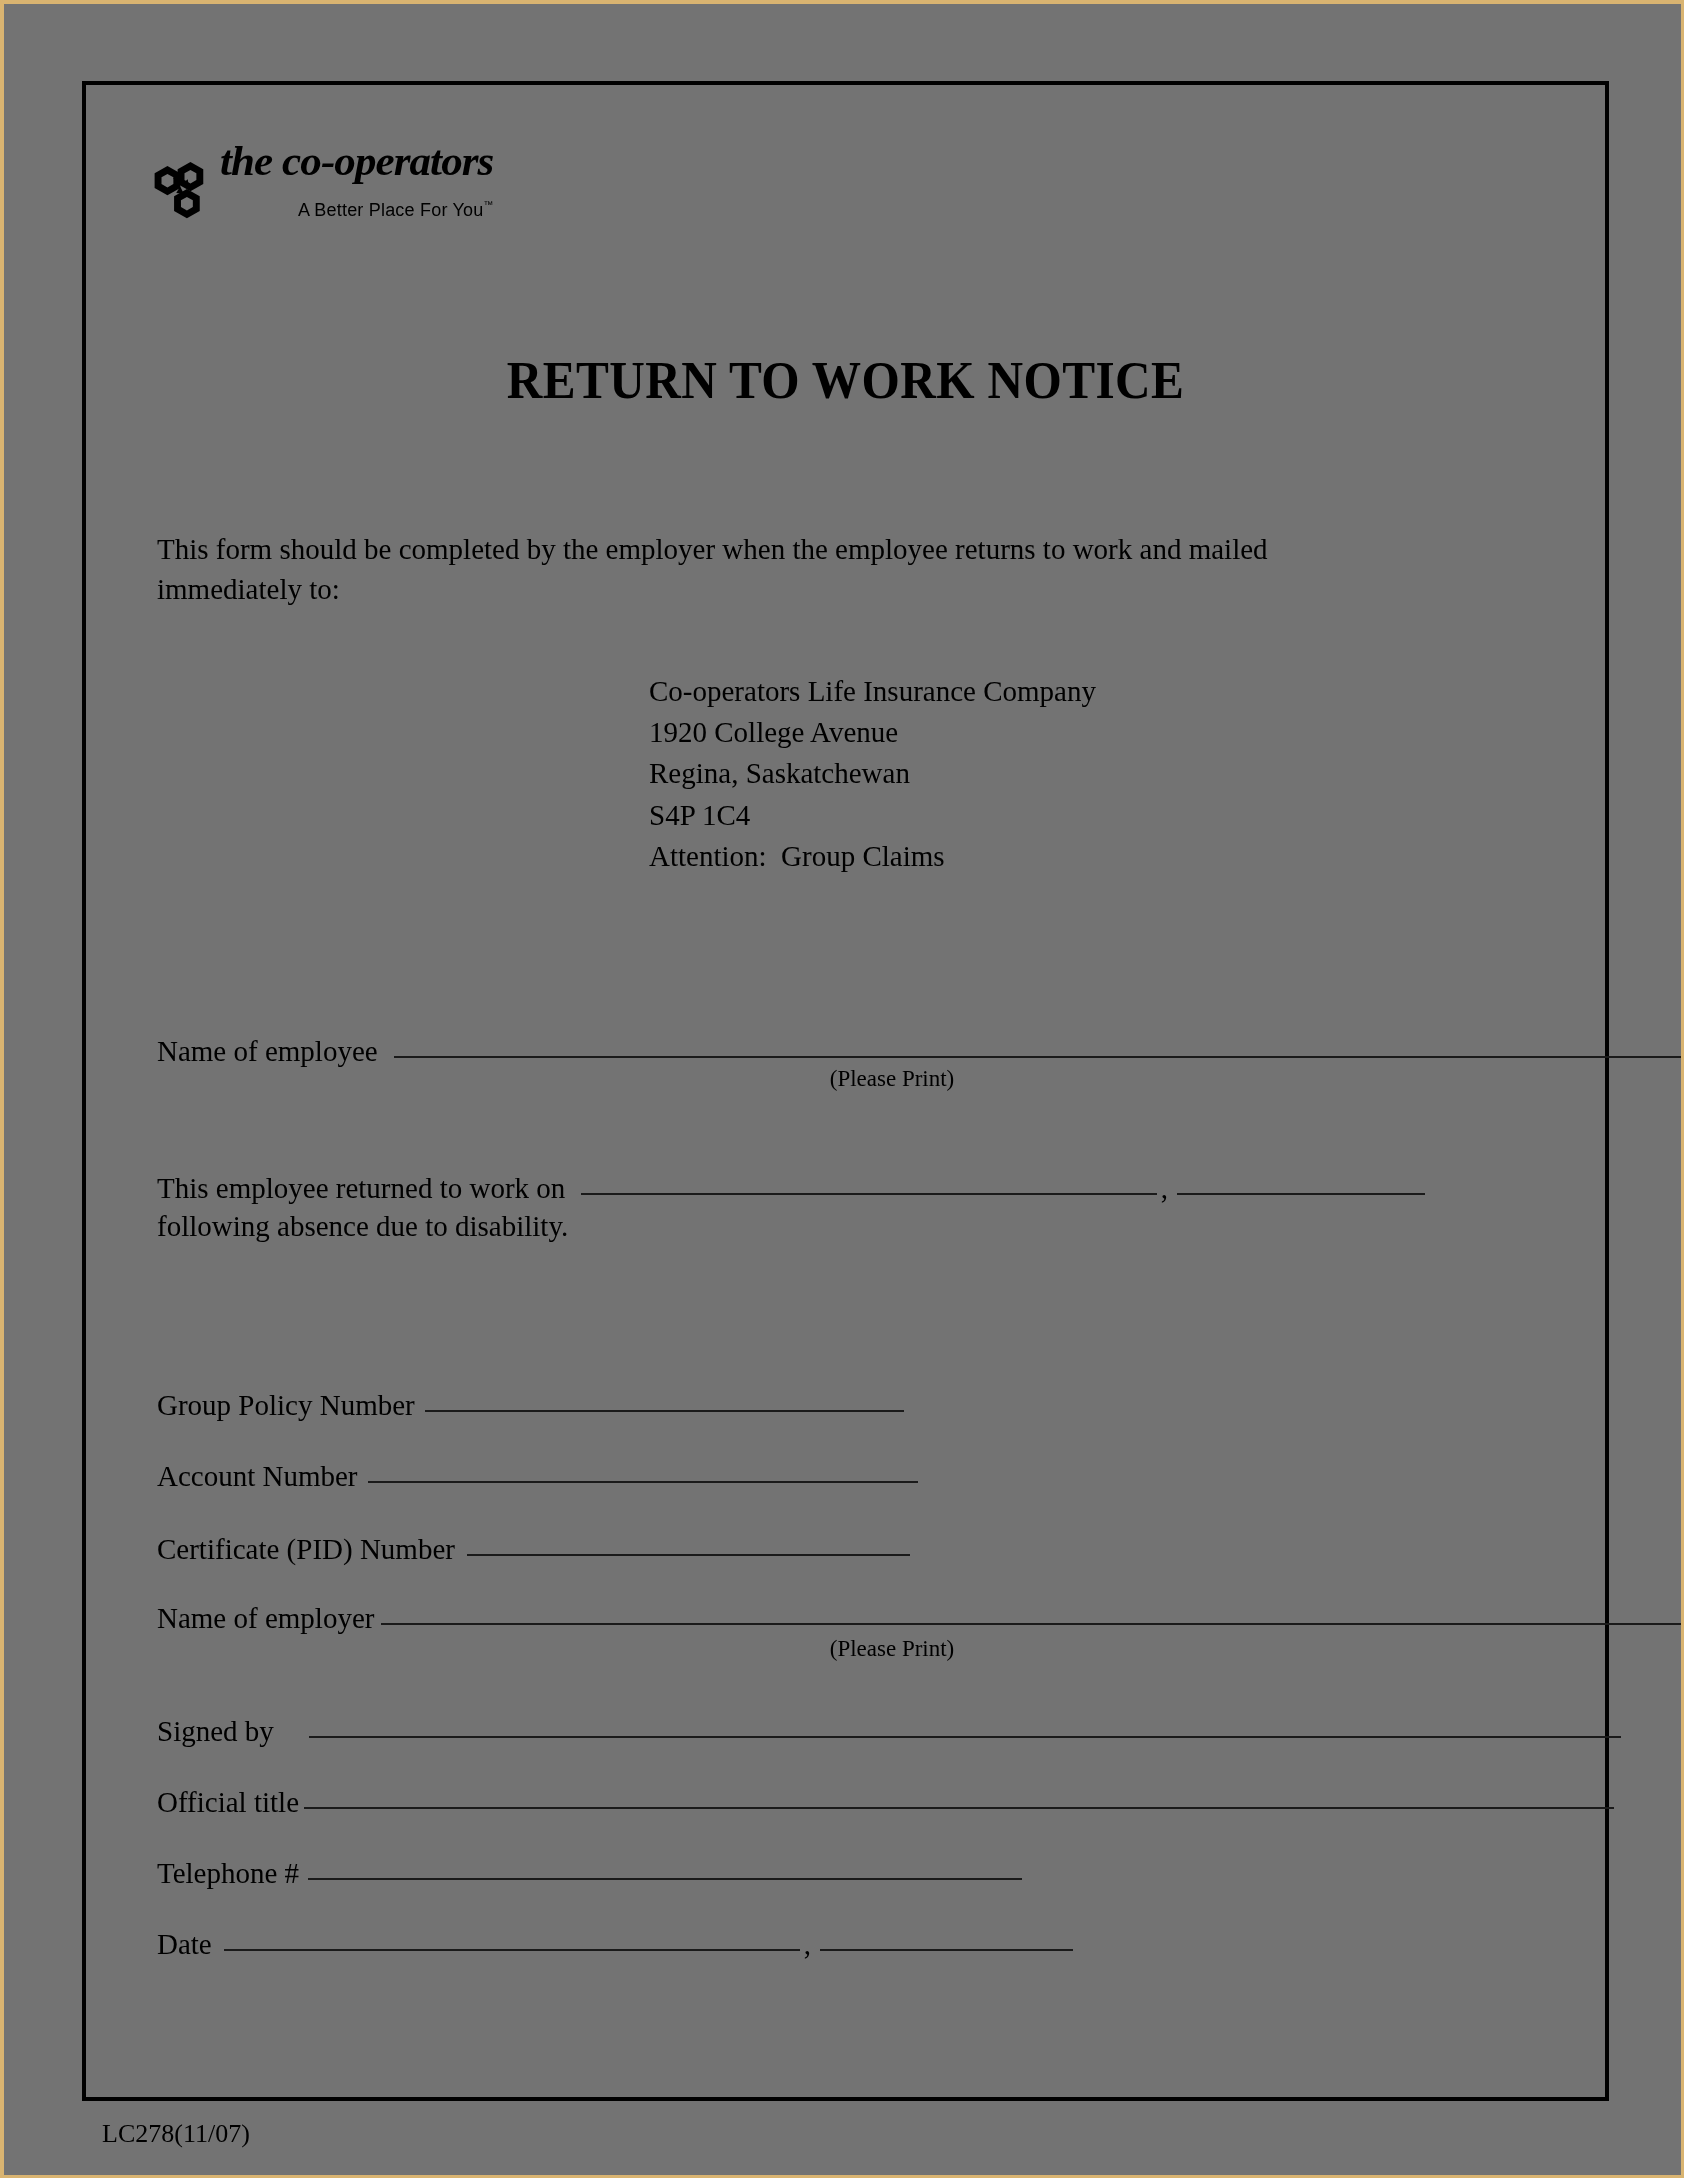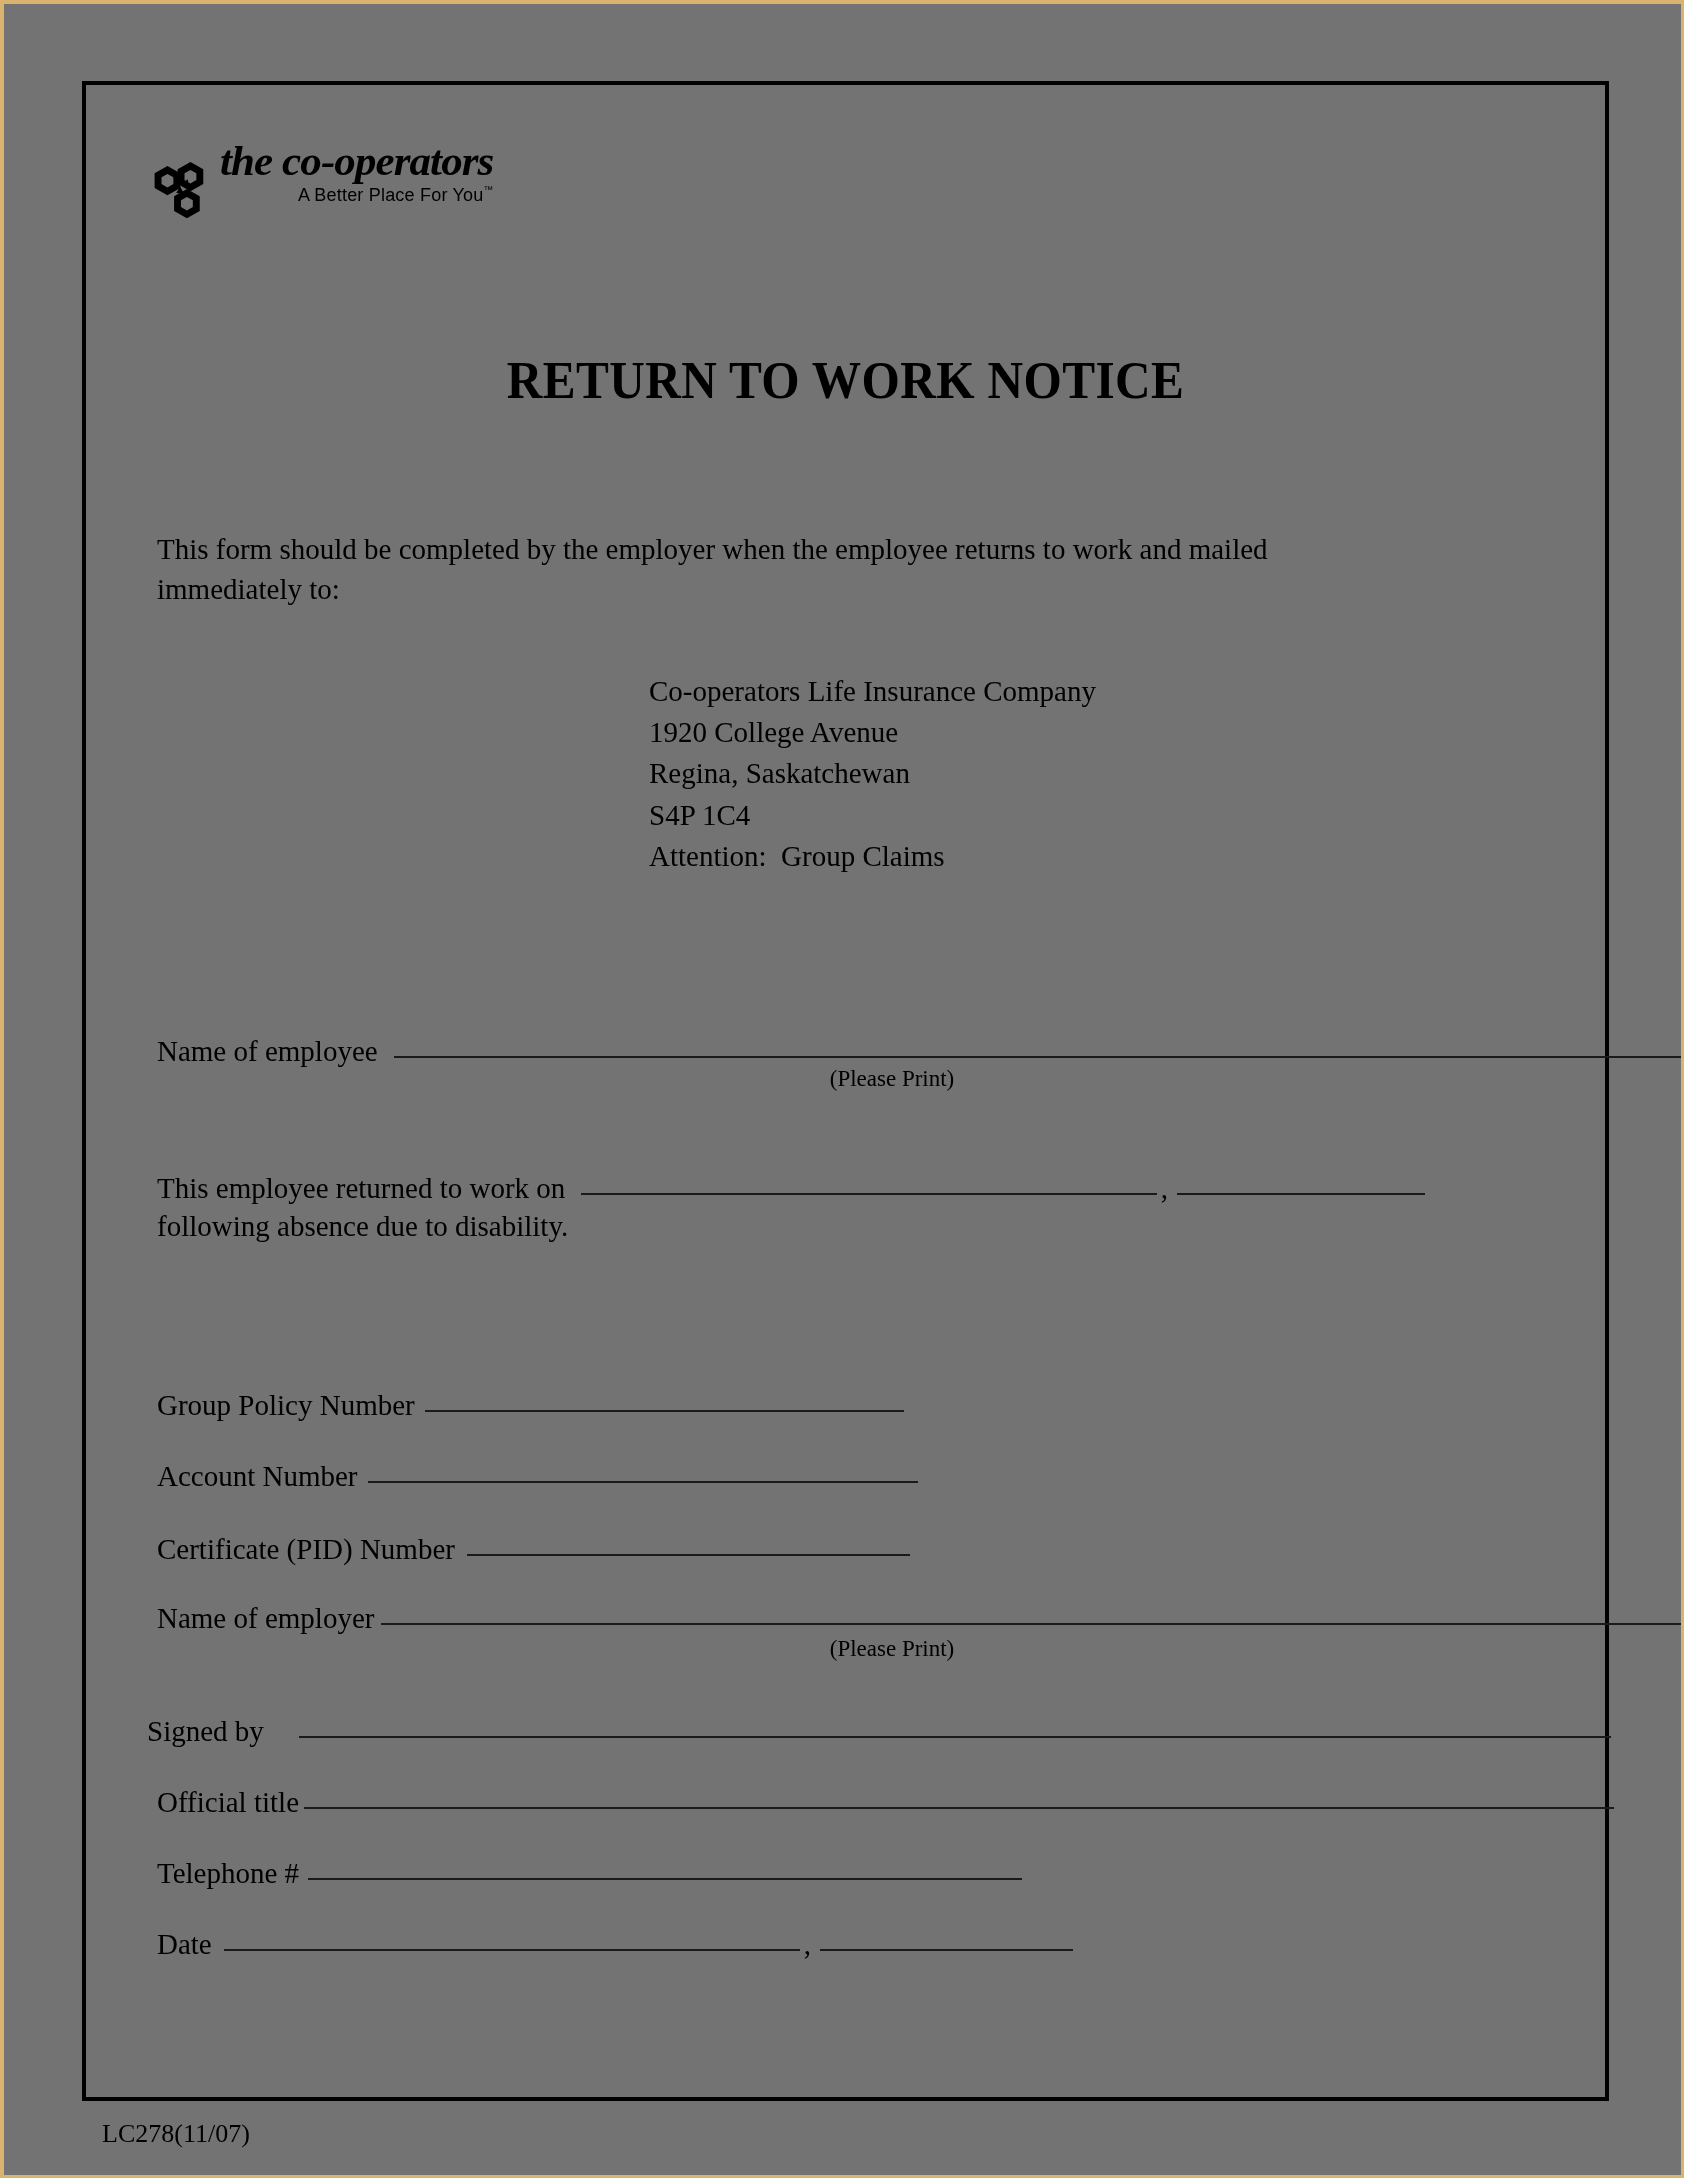--- a/index.html
+++ b/index.html
@@ -62,21 +62,21 @@
     line-height: 1;
     white-space: nowrap;
     display: block;
   }
   .logo-tagline {
     font-family: "Liberation Sans", "DejaVu Sans", sans-serif;
     font-size: 18px;
     letter-spacing: 0.2px;
     display: block;
     text-align: right;
-    margin-top: 2px;
+    margin-top: 17px;
     white-space: nowrap;
   }
   .logo-tagline .tm {
     font-size: 9.8px;
     vertical-align: 8px;
   }
 
   
   .doc-title {
     position: absolute;
@@ -150,21 +150,21 @@
 
   #row-returned      { left: 153px; top: 1166px; }
   #returned-line2    { position: absolute; left: 153px; top: 1206px; font-size: 29px; white-space: nowrap; }
 
   #row-group-policy  { left: 153px; top: 1383px; }
   #row-account       { left: 153px; top: 1454px; }
   #row-certificate   { left: 153px; top: 1527px; }
   #row-employer      { left: 153px; top: 1596px; }
   #hint-employer     { left: 888px; top: 1632px; transform: translateX(-50%); }
 
-  #row-signed        { left: 143px; top: 1709px; gap: 33px; }
+  #row-signed        { left: 153px; top: 1709px; gap: 33px; }
   #row-title         { left: 153px; top: 1780px; }
   #row-telephone     { left: 153px; top: 1851px; }
   #row-date          { left: 153px; top: 1922px; }
 
   
   .footer-code {
     position: absolute;
     left: 98px;
     top: 2115px;
     font-size: 26px;

